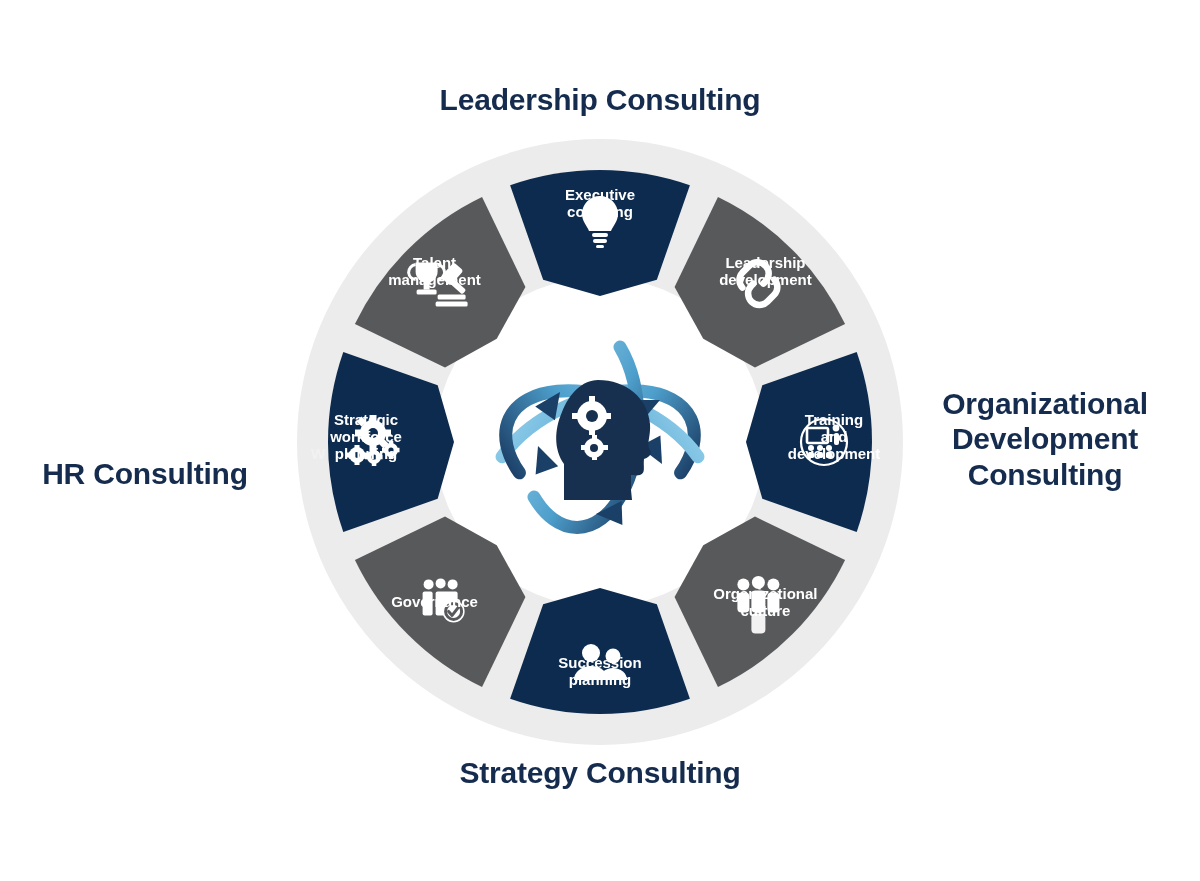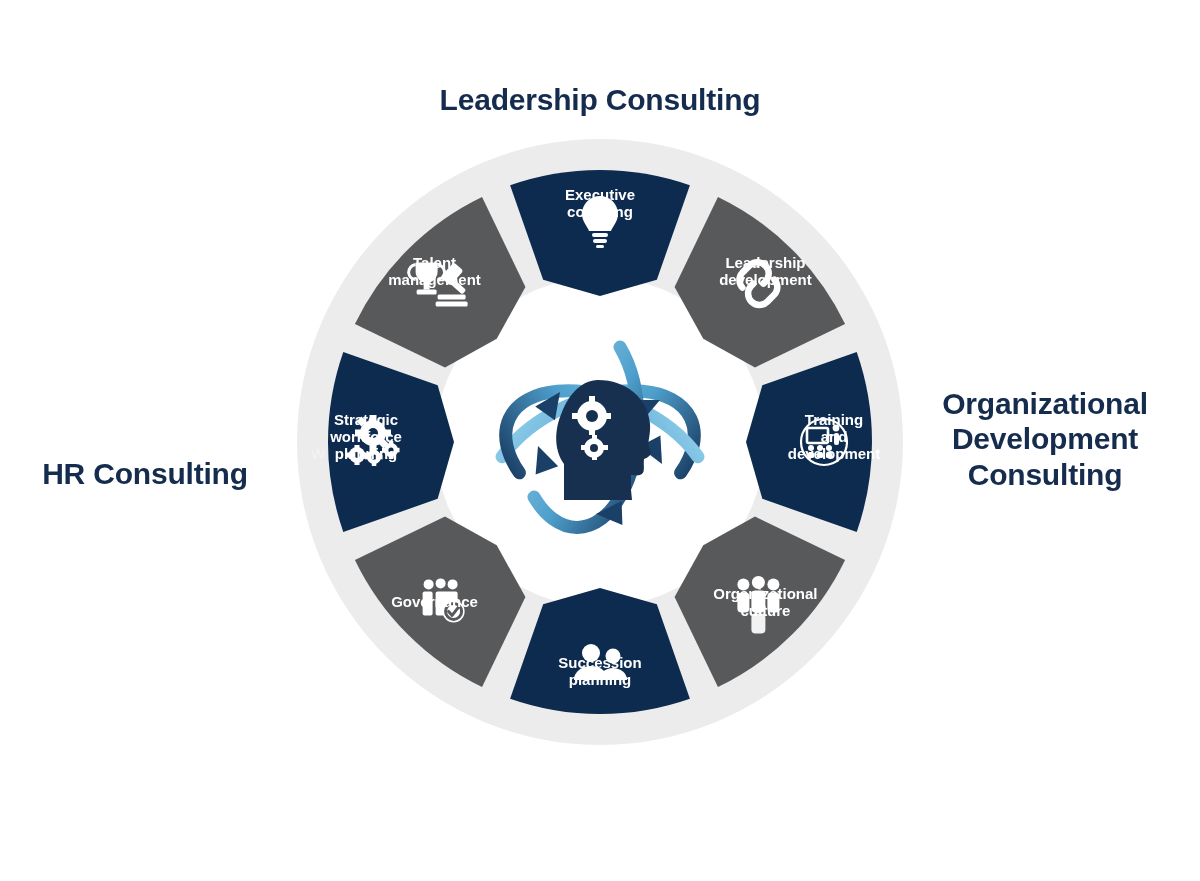--- a/index.html
+++ b/index.html
@@ -34,20 +34,21 @@
     pointer-events:none;
   }
   .ghost{opacity:0.30;}
 </style>
 </head>
 <body>
 
 <div id="stage">
 
   <div class="outer-label" id="label-top">Leadership Consulting</div>
+  <div class="outer-label" id="label-bottom">Strategy Consulting</div>
   <div class="outer-label" id="label-left">HR Consulting</div>
   <div class="outer-label" id="label-right">Organizational
 Development
 Consulting</div>
 
   <svg id="wheel" width="1200" height="881" viewBox="0 0 1200 881">
     <defs>
       <linearGradient id="gradA" x1="0" y1="0" x2="1" y2="1">
         <stop offset="0%" stop-color="#8fcdea"></stop>
         <stop offset="55%" stop-color="#4e9fcc"></stop>

